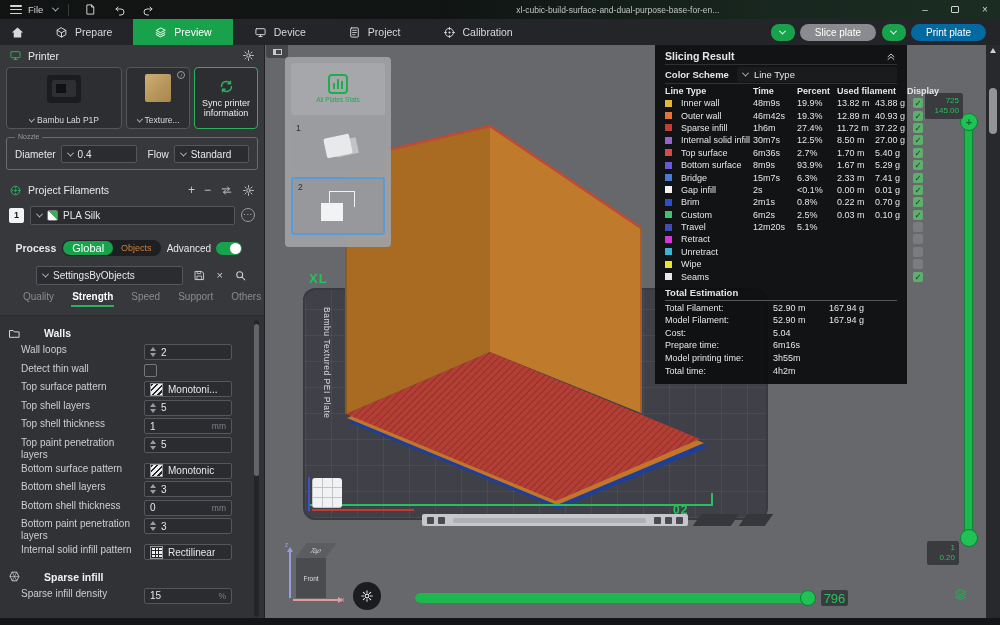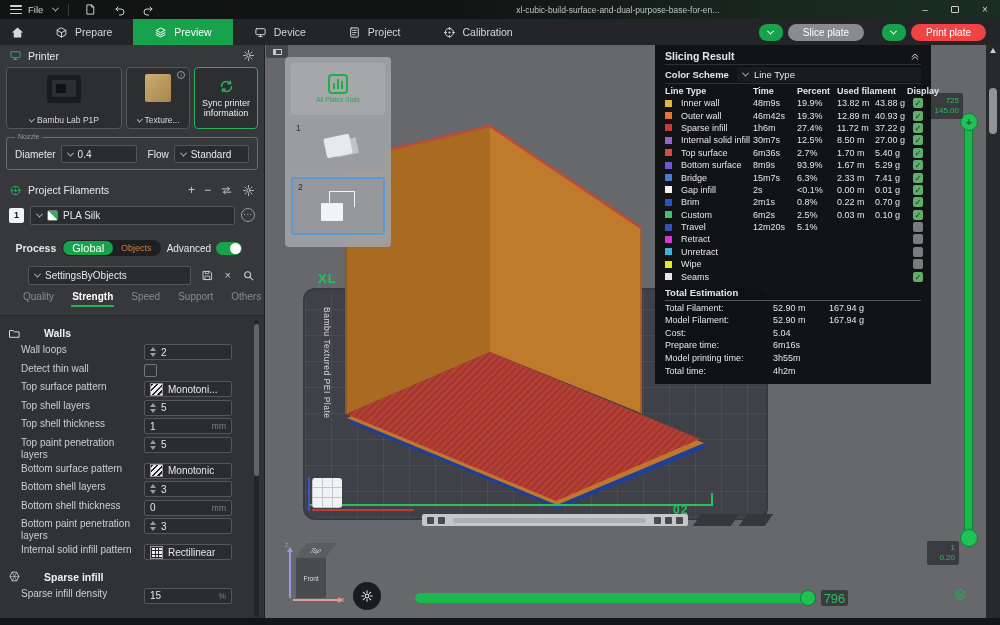--- a/index.html
+++ b/index.html
@@ -22,27 +22,27 @@
   .winctl{position:absolute;right:0;top:0;height:19px;display:flex;align-items:center;}
   .winctl span{width:30px;text-align:center;font-size:10px;color:#cfd0d3;}
   .maxbox{display:inline-block;width:8px;height:7px;border:1px solid #cfd0d3;border-radius:1px;}
 
   
   .navbar{position:absolute;left:0;top:19px;width:1000px;height:26px;background:#242528;z-index:39;
     display:flex;align-items:center;font-size:10.5px;color:#d7d8da;}
   .nav-home{width:34px;height:26px;display:flex;align-items:center;justify-content:center;}
   .nav-tab{height:26px;display:flex;align-items:center;gap:7px;padding:0 21px;cursor:default;}
   .nav-tab.active{background:#17a24b;color:#fff;}
-  .nav-actions{margin-left:auto;display:flex;align-items:center;gap:18px;margin-right:14px;}
+  .nav-actions{margin-left:auto;display:flex;align-items:center;gap:6px;margin-right:14px;}
   .act-group{display:flex;align-items:center;gap:5px;}
   .chev-btn{width:24px;height:17px;border-radius:8px;background:#17a24b;display:flex;align-items:center;justify-content:center;}
   .chev-btn .cv{border-color:#fff;}
   .pill{height:17px;border-radius:9px;display:flex;align-items:center;padding:0 15px;font-size:10px;color:#fff;}
   .pill.gray{background:#8a8b90;}
-  .pill.green{background:#ef4444;}
+  .pill.green{background:#0369a1;}
 
   
   .sidebar{position:absolute;left:0;top:45px;width:265px;height:580px;background:#37383c;z-index:20;
     display:flex;flex-direction:column;border-right:1px solid #202124;font-size:10px;}
   .sb-row{display:flex;align-items:center;}
   .printer-head{height:21px;padding:6px 9px;gap:6px;color:#e8e9eb;}
   .sb-htxt{font-size:10.5px;}
   .mr-auto{margin-left:auto;}
   .cards{height:62px;margin:1px 6px 0 6px;display:flex;gap:4px;}
   .card{flex:1;background:#2d2e32;border:1px solid #55565b;border-radius:4px;position:relative;
@@ -72,21 +72,21 @@
      linear-gradient(45deg,#fff 0 50%,#3fae5c 50% 100%);border-radius:2px;border:1px solid #777;}
   .edit-circle{width:14px;height:14px;border:1px solid #9a9b9f;border-radius:50%;color:#c9cacd;
     font-size:8px;line-height:12px;text-align:center;letter-spacing:.5px;flex:none;}
   .proc-row{height:22px;margin-top:10px;padding:0 9px;gap:6px;}
   .seg{display:flex;align-items:center;background:#1e1f23;border-radius:9px;height:16px;padding:1px;}
   .seg-on{background:#17a24b;color:#fff;border-radius:8px;padding:0 9px;font-size:11px;height:14px;display:flex;align-items:center;}
   .seg-off{color:#cd7f3f;padding:0 8px;font-size:9px;}
   .adv{margin-left:auto;display:flex;align-items:center;gap:5px;}
   .toggle{width:26px;height:13px;border-radius:7px;background:#17a24b;position:relative;}
   .toggle:after{content:"";position:absolute;right:1px;top:1px;width:11px;height:11px;border-radius:50%;background:#fff;}
-  .search-row{height:24px;padding:0 9px;gap:8px;margin-top:4px;}
+  .search-row{height:24px;padding:0 17px;gap:8px;margin-top:4px;}
   .search-sel{width:174px;height:19px;margin-left:19px;}
   .srch-icons{display:flex;align-items:center;gap:11px;color:#c9cacd;margin-left:2px;}
   .ptabs{height:23px;display:flex;align-items:flex-start;padding:4px 0 0 14px;gap:0;color:#8a8b8f;}
   .ptab{padding:0 9px;font-size:10px;position:relative;}
   .ptab.active{color:#fff;font-weight:700;}
   .ptab.active:after{content:"";position:absolute;left:8px;right:8px;bottom:-5px;height:2px;background:#2bb15a;}
   .settings{flex:1;border-top:1px solid #2a2b2e;margin-top:5px;position:relative;overflow:hidden;
     padding:2px 0 0 8px;background:#313236;}
   .set-head{display:flex;align-items:center;gap:23px;height:20px;margin-top:5px;font-weight:700;font-size:10.5px;color:#f0f1f3;}
   .set-row{display:flex;align-items:flex-start;min-height:18.5px;padding:1px 0;}
@@ -107,21 +107,21 @@
   .set-scroll{position:absolute;right:5px;top:4px;bottom:8px;width:5px;background:#242528;border-radius:3px;}
   .set-thumb{position:absolute;left:0;top:4px;width:5px;height:152px;background:#63646a;border-radius:3px;}
 
   
   .viewport{position:absolute;left:265px;top:45px;width:735px;height:580px;background:#67686c;overflow:hidden;}
   .plate{position:absolute;left:38px;top:243px;width:465px;height:232px;background:#404148;border-radius:12px;
     border:2px solid #393a40;
     background-image:repeating-linear-gradient(0deg,rgba(255,255,255,.055) 0 1px,rgba(0,0,0,0) 1px 26px),
                      repeating-linear-gradient(90deg,rgba(255,255,255,.055) 0 1px,rgba(0,0,0,0) 1px 26px);}
   .cube-svg{position:absolute;left:35px;top:55px;width:470px;height:425px;}
-  .xl-label{position:absolute;left:53px;top:226px;color:#27c05c;font-weight:700;font-size:13px;letter-spacing:1px;}
+  .xl-label{position:absolute;left:44px;top:226px;color:#27c05c;font-weight:700;font-size:13px;letter-spacing:1px;}
   .plate-name-vert{position:absolute;left:57px;top:262px;writing-mode:vertical-rl;font-size:8.5px;color:#d6d7da;letter-spacing:.5px;height:165px;}
   .sel-line{position:absolute;left:45px;top:459px;width:403px;height:2px;background:#27c05c;}
   .sel-tick{position:absolute;left:446px;top:448px;width:2px;height:13px;background:#27c05c;}
   .plate-num{position:absolute;left:408px;top:458px;color:#27c05c;font-weight:700;font-size:12px;letter-spacing:1px;}
   .front-bar{position:absolute;left:157px;top:469px;width:266px;height:12px;background:#c6c7ca;border-radius:2px;
     display:flex;align-items:center;gap:4px;padding:0 5px;}
   .fb-ic{width:7px;height:7px;background:#4a4b4f;border-radius:1px;flex:none;}
   .fb-text{flex:1;height:5px;background:#aeafb3;border-radius:2px;margin:0 4px;}
   .wedge{position:absolute;top:469px;height:12px;background:#36373b;transform:skewX(-35deg);}
   .origin-grid{position:absolute;left:47px;top:433px;width:30px;height:30px;background:#f1f2f4;border-radius:3px;
@@ -173,21 +173,21 @@
   .nc-z:before{content:"";position:absolute;left:-2.5px;top:-4px;border-left:3px solid transparent;border-right:3px solid transparent;border-bottom:5px solid #9a9ae0;}
   .nc-x{position:absolute;left:8px;top:58px;width:46px;height:1.5px;background:#e09c9c;}
   .nc-x:before{content:"";position:absolute;right:-4px;top:-2.5px;border-top:3px solid transparent;border-bottom:3px solid transparent;border-left:5px solid #e09c9c;}
   .nc-zl{position:absolute;left:0;top:0;color:#9a9ae0;}
   .nc-xl{position:absolute;left:56px;top:55px;color:#e09c9c;}
   .right-scroll{position:absolute;left:721px;top:0;width:14px;height:580px;background:#28292c;}
   .rs-arrow{position:absolute;left:4px;top:3px;border-left:3.5px solid transparent;border-right:3.5px solid transparent;border-bottom:5px solid #cfd0d3;}
   .rs-thumb{position:absolute;left:3px;top:43px;width:8px;height:46px;border-radius:4px;background:#939498;}
 
   
-  .slicing{position:absolute;left:655px;top:42px;width:276px;background:rgba(13,14,15,.94);z-index:30;
+  .slicing{position:absolute;left:655px;top:42px;width:252px;background:rgba(13,14,15,.94);z-index:30;
     padding:5px 10px 8px 10px;font-size:9px;color:#e4e5e7;}
   .sl-head{display:flex;align-items:center;height:17px;font-size:10.5px;font-weight:700;}
   .sl-scheme{display:flex;align-items:center;height:19px;gap:8px;font-weight:700;font-size:9.5px;border-top:1px solid #303134;}
   .scheme-sel{flex:1;height:15px;background:#1a1b1d;border-radius:2px;display:flex;align-items:center;gap:6px;padding:0 6px;font-weight:400;}
   .lt-header{display:grid;grid-template-columns:88px 44px 40px 70px 1fr;font-weight:700;height:14px;align-items:center;border-top:1px solid #303134;}
   .lt-row{display:grid;grid-template-columns:16px 72px 44px 40px 38px 32px 1fr;align-items:center;height:12.4px;}
   .sw{width:7px;height:7px;}
   .c-name{white-space:nowrap;}
   .disp-cell{display:flex;justify-content:flex-start;padding-left:6px;}
   .disp{width:10px;height:10px;border-radius:2px;font-size:8.5px;line-height:10px;text-align:center;}

